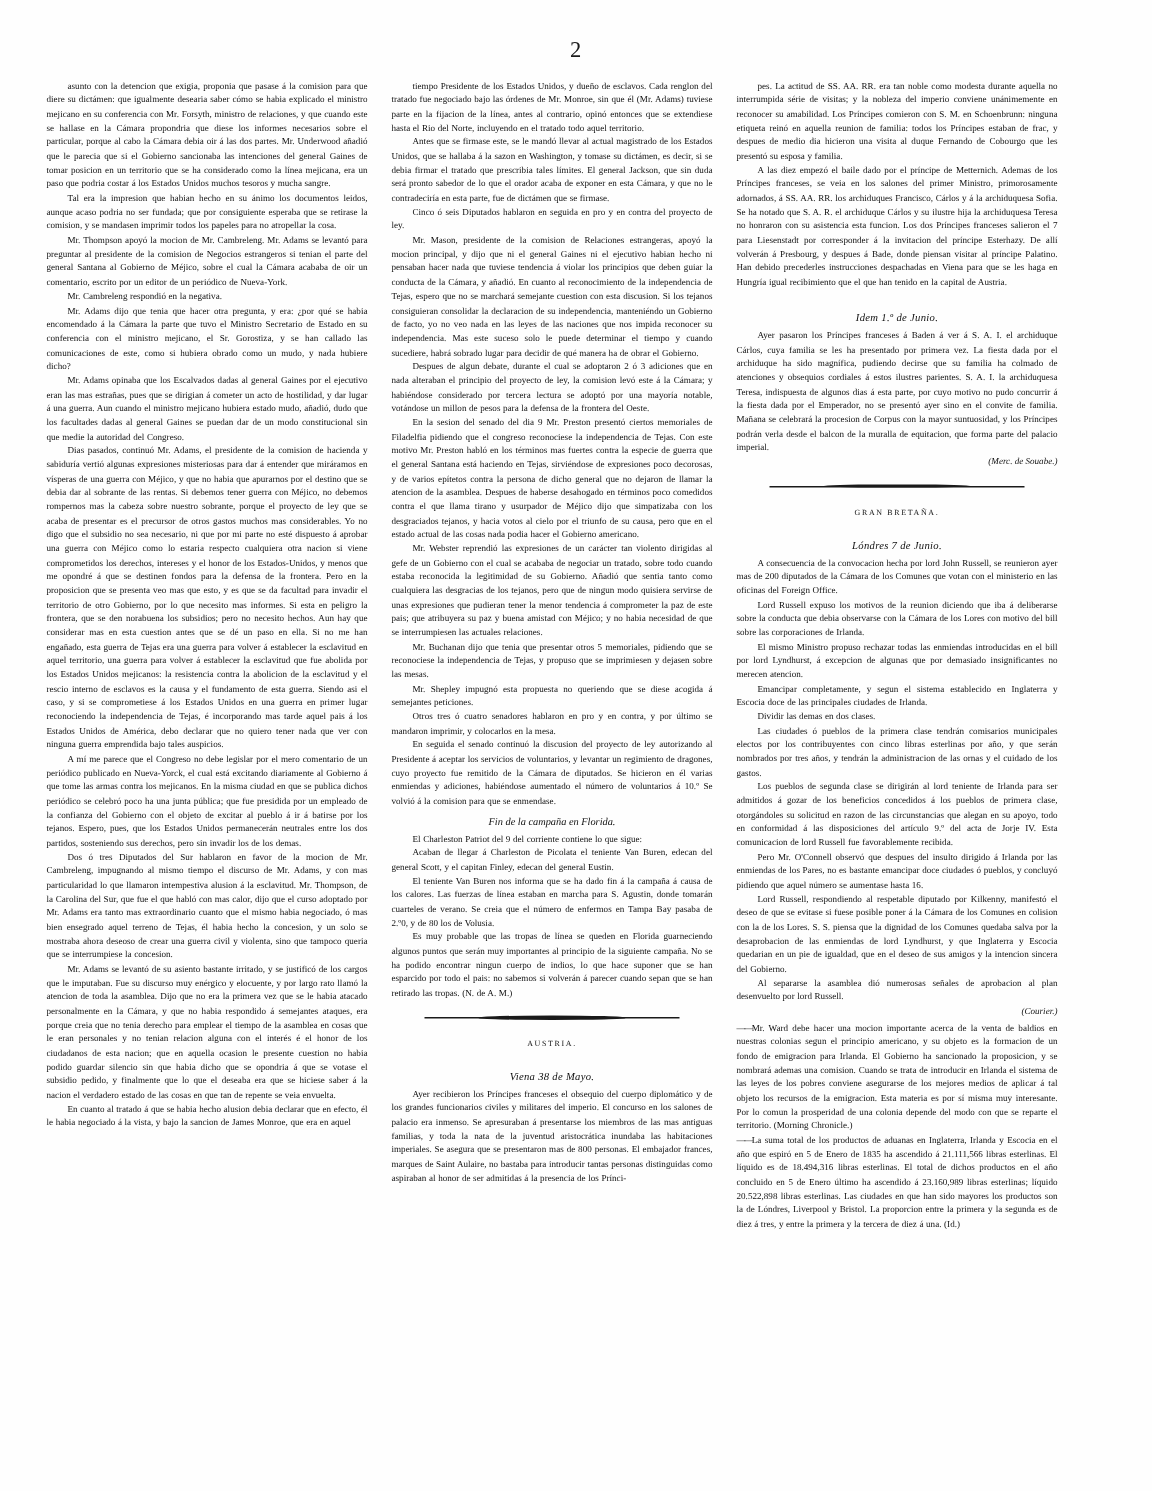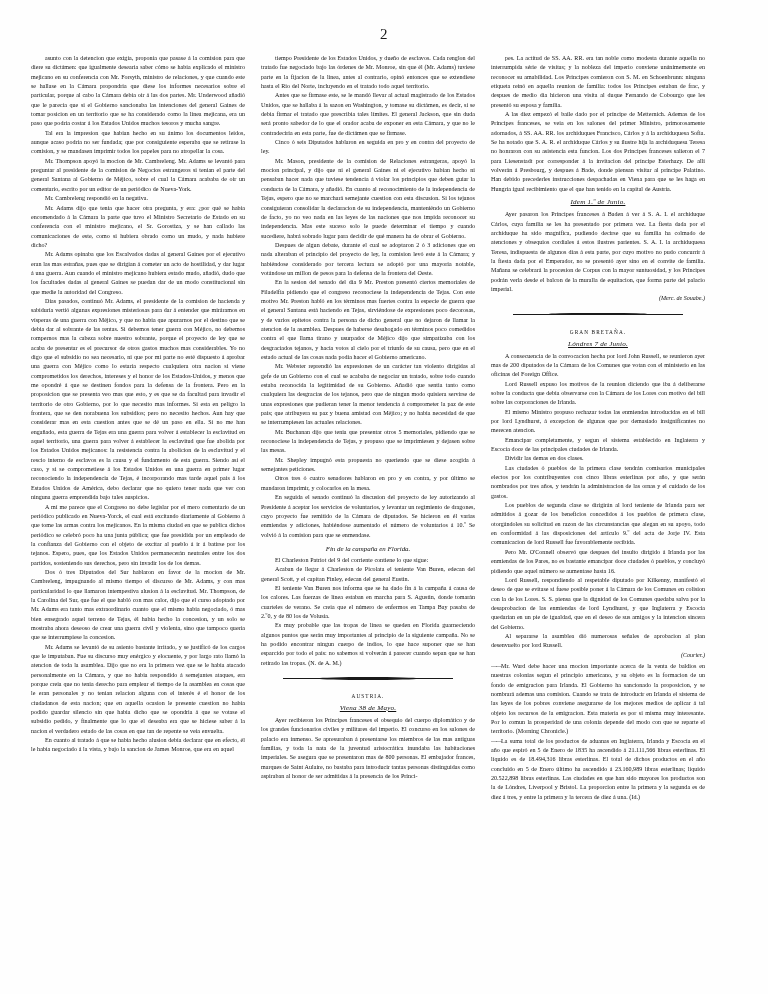--- a/index.html
+++ b/index.html
@@ -58,27 +58,26 @@
   }
   .hd-country {
     margin: 7px 0 2px 0;
     text-align: center;
     font-size: 5.3px;
     font-variant: small-caps;
     letter-spacing: 1.1px;
     line-height: 8px;
   }
   .hd-dateline {
-    margin: 3px 0 3px 0;
+    margin: 13px 0 3px 0;
     text-align: center;
     font-style: italic;
     font-size: 7.1px;
     line-height: 10px;
     letter-spacing: 0.2px;
-    text-decoration: underline;
   }
   .hd-section {
     margin: 4px 0 2px 0;
     text-align: center;
     font-style: italic;
     font-size: 6.9px;
     line-height: 10px;
   }
   .attrib {
     margin: 0 0 2px 0;

